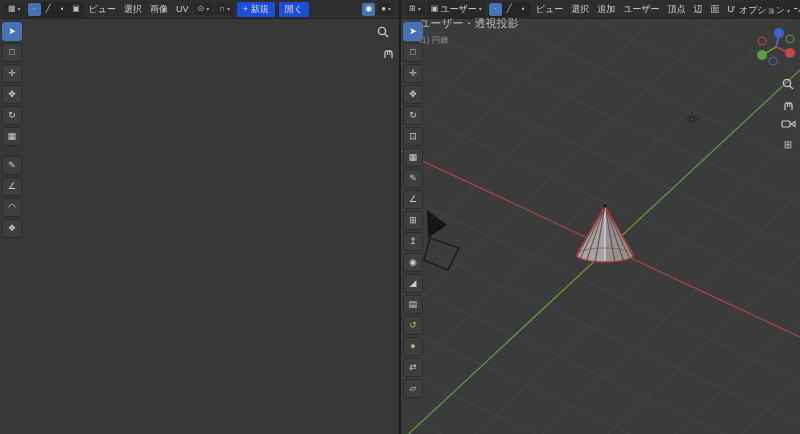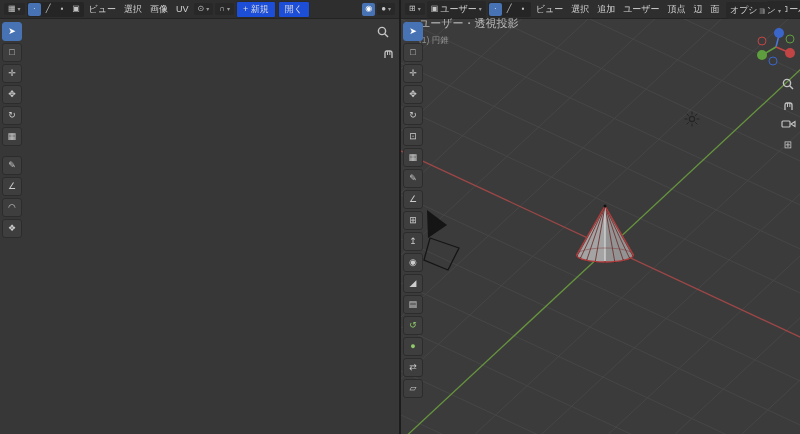--- a/index.html
+++ b/index.html
@@ -31,21 +31,21 @@
   .tool.sel{background:#4772b3;border-color:#4772b3;color:#fff;}
   .tool.grn{color:#8fc96a;}
   .tgap{height:6px;}
 
   .vp-label{position:absolute;left:18px;top:16px;font-size:11px;color:#b8b8b8;z-index:4;}
   .vp-sublabel{position:absolute;left:18px;top:35px;font-size:8.5px;color:#909090;z-index:4;}
 
   .navbtn{position:absolute;width:16px;height:16px;display:flex;align-items:center;
           justify-content:center;z-index:6;color:#c4c4c4;font-size:10px;}
   .gizmo{position:absolute;right:2px;top:24px;z-index:6;}
-  .opts{position:absolute;right:15px;top:2px;z-index:7;text-align:right;}
+  .opts{position:absolute;right:6px;top:2px;z-index:7;text-align:right;}
   svg{display:block;}
   .scene{position:absolute;left:0;top:19px;z-index:1;}
 </style>
 </head>
 <body>
 
 <div class="stage">
 
   <div class="panel panel-left">
     <div class="hdr">

